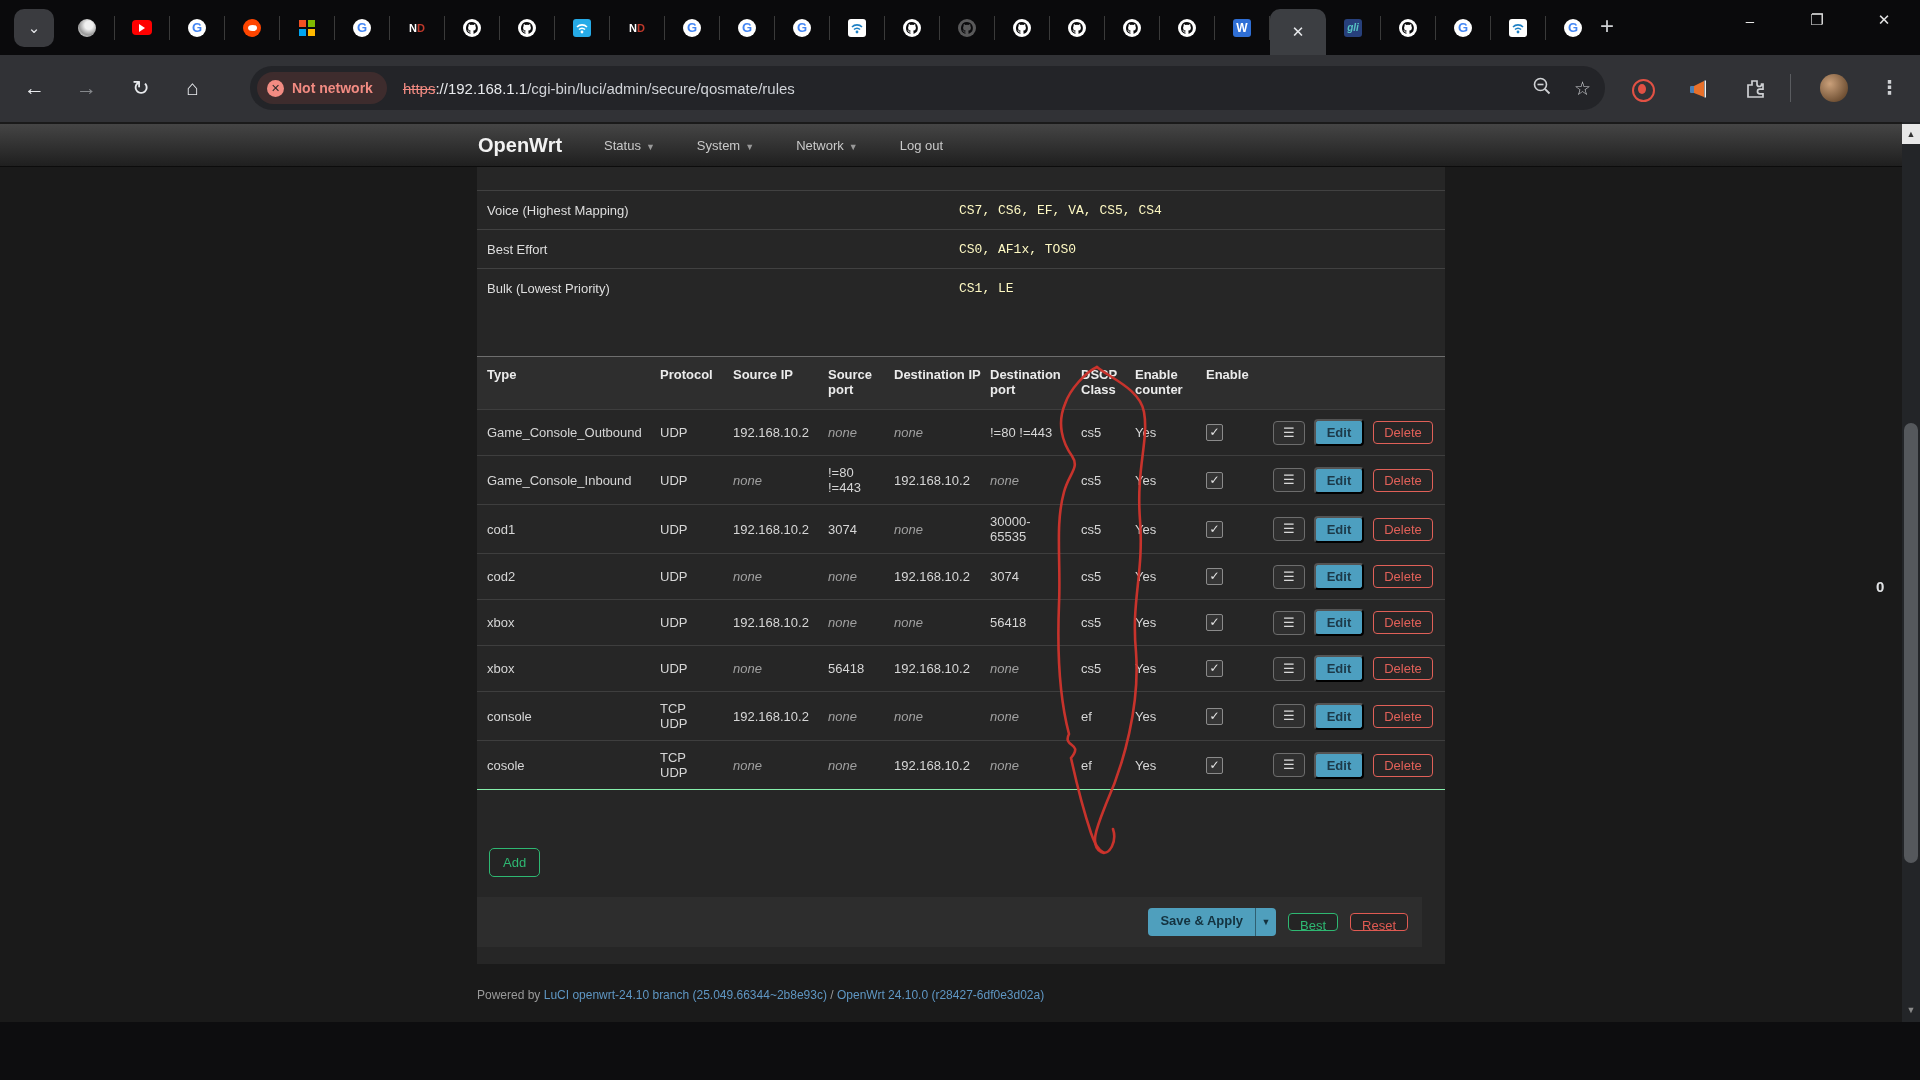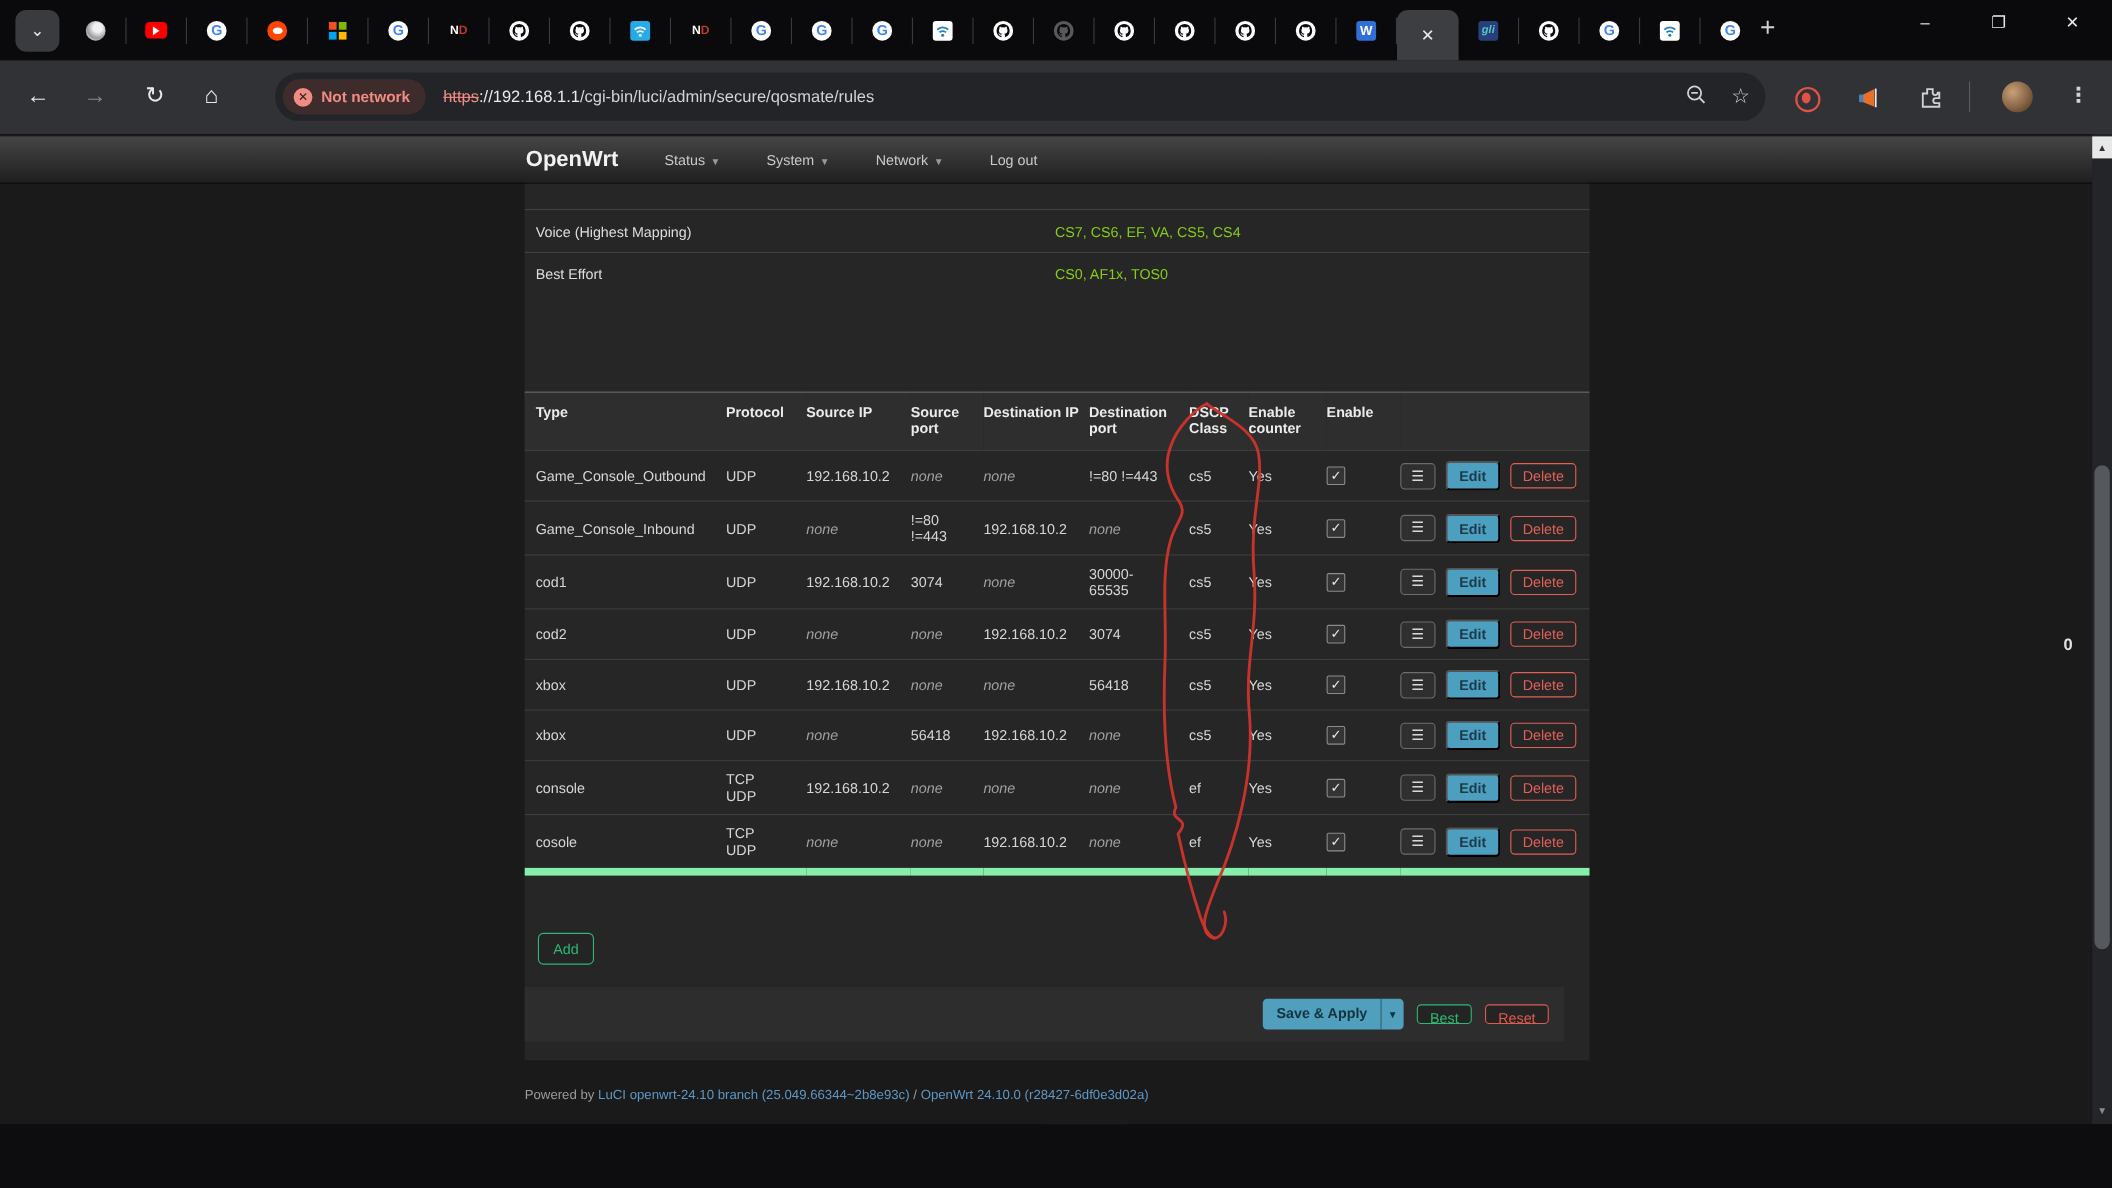--- a/index.html
+++ b/index.html
@@ -34,27 +34,27 @@
   #contentcol{left:477px;top:164px;width:968px;height:800px;background:#262626;}
   #navbar{left:0;top:124px;width:1920px;height:42px;background:linear-gradient(#454545,#1f1f1f);
           border-bottom:1px solid #0c0c0c;display:flex;align-items:center;z-index:5;}
   #brand{margin-left:478px;font-size:20px;font-weight:bold;color:#f2f2f2;}
   .navmenu{margin-left:42px;color:#c9c9c9;font-size:13px;}
   .navmenu .caret{font-size:9px;color:#999;margin-left:5px;}
   #secTitle{left:487px;top:149px;font-size:15px;font-weight:bold;color:#e4e4e4;z-index:1;}
   #cakeTable{left:477px;top:190px;width:968px;z-index:2;}
   .cakeRow{display:flex;border-top:1px solid #414141;height:38px;align-items:center;font-size:13px;}
   .cakeRow .cl{width:472px;padding-left:10px;color:#dedede;}
-  .cakeRow .cv{color:#84cc16;}
+  .cakeRow .cv{color:#fef9c3;font-family:Liberation Mono, monospace;}
   #rulesWrap{left:477px;top:356px;width:968px;z-index:2;}
   table.rules{width:968px;border-collapse:collapse;table-layout:fixed;font-size:13px;}
   table.rules th{background:#2e2e2e;color:#ebebeb;text-align:left;font-weight:bold;
                  padding:10px 6px 12px 0;vertical-align:top;border-top:1px solid #6e6e6e;}
   table.rules td{color:#d6d6d6;padding:9px 6px 9px 0;vertical-align:middle;border-top:1px solid #3e3e3e;}
-  table.rules tr:last-child td{border-bottom:7px solid #86efac;margin-top:28px;}
+  table.rules tr:last-child td{border-bottom:1px solid #86efac;margin-top:28px;}
   table.rules th:first-child,table.rules td:first-child{padding-left:10px;}
   .noneval{font-style:italic;color:#a0a0a0;}
   .cbbox{display:inline-block;width:15px;height:15px;background:#343434;border:1px solid #8b8b8b;border-radius:2px;
          color:#e8e8e8;font-size:12px;line-height:14px;text-align:center;}
   .btnrow{display:flex;gap:9px;align-items:center;}
   .menubtn{background:#2f2f2f;border:1px solid #6d6d6d;border-radius:4px;color:#d8d8d8;font-size:13px;
            padding:3px 9px;line-height:16px;}
   .editbtn{background:#4d9fc0;border-radius:4px;color:#1c3948;font-size:13px;font-weight:bold;padding:4px 11px;}
   .delbtn{background:transparent;border:1px solid #e06058;border-radius:4px;color:#e06058;font-size:13px;padding:3px 10px;}
   #addbtn{left:489px;top:848px;background:#242424;border:1px solid #2eb872;border-radius:5px;color:#2eb872;
@@ -395,20 +395,24 @@
 
   <div id="cakeTable" class="abs">
       <div class="cakeRow">
         <span class="cl">Voice (Highest Mapping)</span>
         <span class="cv">CS7, CS6, EF, VA, CS5, CS4</span>
       </div>
       <div class="cakeRow">
         <span class="cl">Best Effort</span>
         <span class="cv">CS0, AF1x, TOS0</span>
       </div>
+      <div class="cakeRow">
+        <span class="cl">Bulk (Lowest Priority)</span>
+        <span class="cv">CS1, LE</span>
+      </div>
     </div>
 
   <div id="rulesWrap" class="abs">
     <table class="rules">
       <colgroup>
         <col style="width:183px">
           <col style="width:73px">
           <col style="width:95px">
           <col style="width:66px">
         <col style="width:96px">

